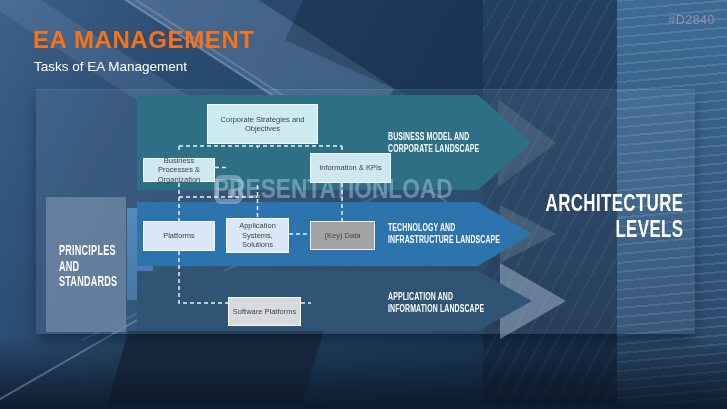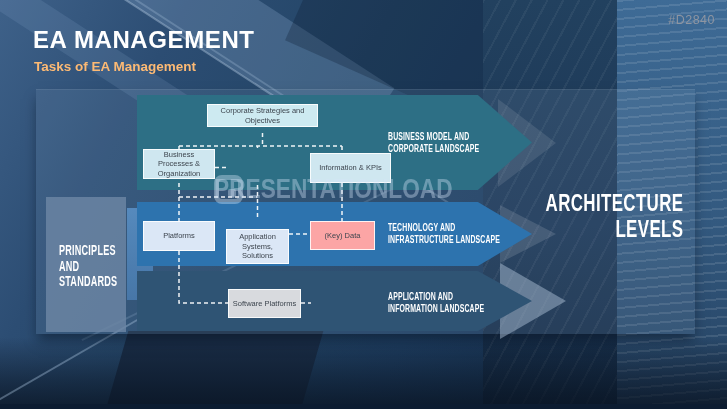--- a/index.html
+++ b/index.html
@@ -53,40 +53,40 @@
   .ghost3{left:500px; top:263px; width:66px; height:76px; background:rgba(168,188,210,.5);}
   .band-label{color:#fff; font-weight:700; font-size:10.5px; line-height:1.14; white-space:pre-line;
      transform:scale(.66,1.06); transform-origin:left top; letter-spacing:.2px;}
   .band-label1{left:388px; top:130px;}
   .band-label2{left:388px; top:221px;}
   .band-label3{left:388px; top:290px;}
 
   
   .dbox{display:flex; align-items:center; justify-content:center; text-align:center;
      border:1px solid rgba(255,255,255,.85); color:#3d454e; font-size:7.5px; line-height:1.25; padding:1px 3px;}
-  .b-corporate{left:207px; top:104px; width:111px; height:23px;}
-  .b-processes{left:143px; top:149px; width:72px; height:30px;}
+  .b-corporate{left:207px; top:104px; width:111px; height:40px;}
+  .b-processes{left:143px; top:158px; width:72px; height:24px;}
   .b-capabilities{left:226px; top:148px; width:63px; height:37px;}
   .b-information{left:310px; top:153px; width:81px; height:30px;}
   .b-interfaces{left:143px; top:221px; width:72px; height:30px;}
   .b-applications{left:226px; top:218px; width:63px; height:35px;}
   .b-keydata{left:310px; top:221px; width:65px; height:29px;}
   .b-software{left:228px; top:289px; width:73px; height:29px;}
   .b-hardware{left:311px; top:287px; width:64px; height:33px;}
 
   .connectors{left:0; top:0; width:727px; height:409px; pointer-events:none;}
 
   
   .architecture{right:44px; top:190px; text-align:right; color:#fff; font-weight:800;
      font-size:23.5px; line-height:1.06; white-space:pre-line;
      transform:scale(.72,1.05); transform-origin:right top; letter-spacing:.5px;}
 
   
-  .title{left:33px; top:26px; color:#ffffff; font-size:24px; font-weight:700; letter-spacing:.6px;}
-  .subtitle{left:34px; top:59px; color:#fdba74; font-size:13.5px; font-weight:700;}
+  .title{left:33px; top:26px; color:#f97316; font-size:24px; font-weight:700; letter-spacing:.6px;}
+  .subtitle{left:34px; top:59px; color:#ffffff; font-size:13.5px; font-weight:400;}
   .code{right:12px; top:13px; color:#8e95a1; font-size:12.5px; letter-spacing:.5px;}
 
   
   .watermark{left:214px; top:189px; display:flex; align-items:center; gap:8px;}
   .wm-logo{position:relative; width:29px; height:29px; border:5px solid rgba(215,232,248,.38); border-radius:8px;}
   .wm-logo i{position:absolute; right:2px; bottom:2px; width:8px; height:8px; border-radius:2px; background:rgba(215,232,248,.38);}
   .wm-text{position:relative; color:rgba(214,230,247,.38); font-size:27px; font-weight:800;
      transform:scale(.84,1); transform-origin:left center; white-space:nowrap;}
 </style>
 </head>
@@ -153,23 +153,23 @@
 CORPORATE LANDSCAPE</div>
   <div class="band-label band-label2">TECHNOLOGY AND
 INFRASTRUCTURE LANDSCAPE</div>
   <div class="band-label band-label3">APPLICATION AND
 INFORMATION LANDSCAPE</div>
 
   <div class="dbox b-corporate" style="background-color: rgb(205, 234, 241);">Corporate Strategies and Objectives</div>
   <div class="dbox b-processes" style="background-color: rgb(207, 231, 240);">Business Processes &amp; Organization</div>
   <div class="dbox b-information" style="background-color: rgb(207, 231, 240);">Information &amp; KPIs</div>
   <div class="dbox b-interfaces" style="background-color: rgb(219, 231, 246);">Platforms</div>
-  <div class="dbox b-applications" style="background-color: rgb(219, 231, 246); margin-top: 11px;">Application Systems, Solutions</div>
-  <div class="dbox b-keydata" style="background-color: #fca5a5;">(Key) Data</div>
-  <div class="dbox b-software" style="background-color: rgb(216, 218, 222);">Software Platforms</div>
+  <div class="dbox b-applications" style="background-color: rgb(219, 231, 246);">Application Systems, Solutions</div>
+  <div class="dbox b-keydata" style="background-color: #a3a3a3;">(Key) Data</div>
+  <div class="dbox b-software" style="background-color: rgb(216, 218, 222); margin-top: 8px;">Software Platforms</div>
 
   <div class="architecture">ARCHITECTURE
 LEVELS</div>
 
   <div class="watermark">
     <div class="wm-logo">
         <i></i>
       </div>
     <div class="wm-text">PRESENTATIONLOAD</div>
   </div>

